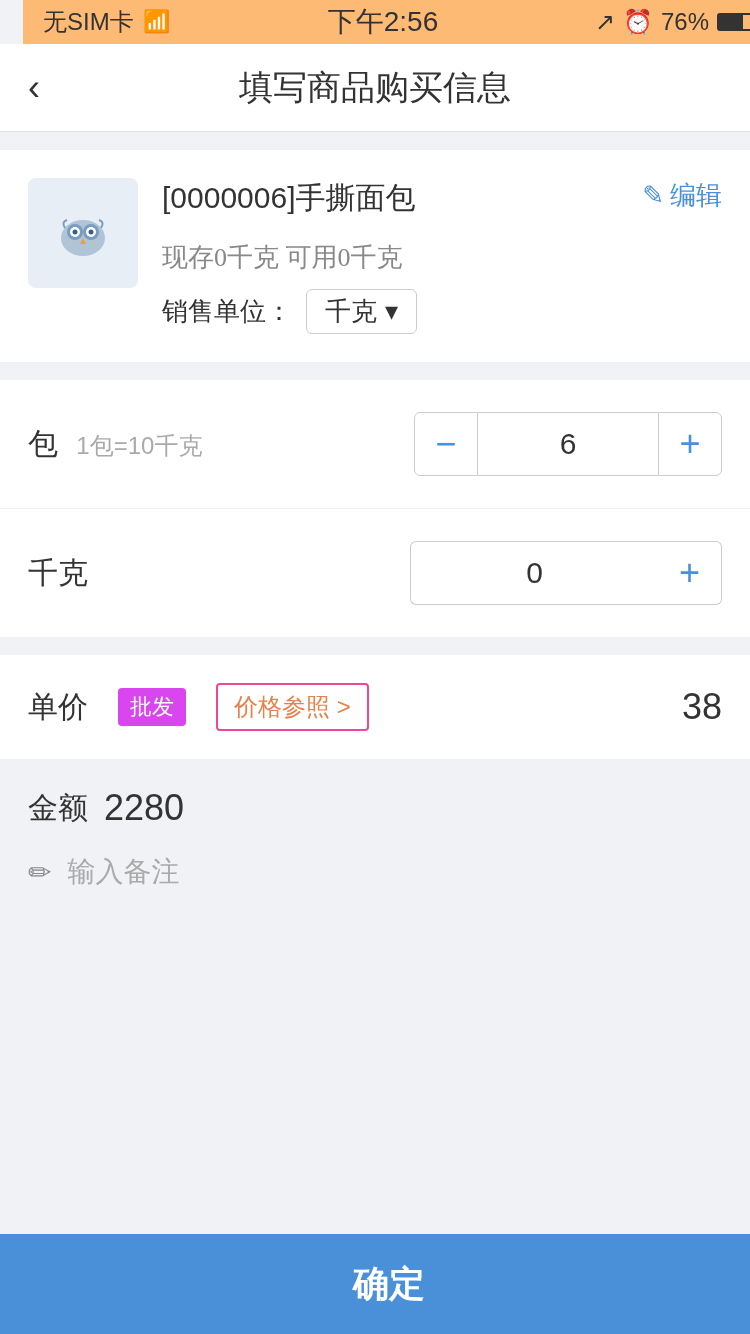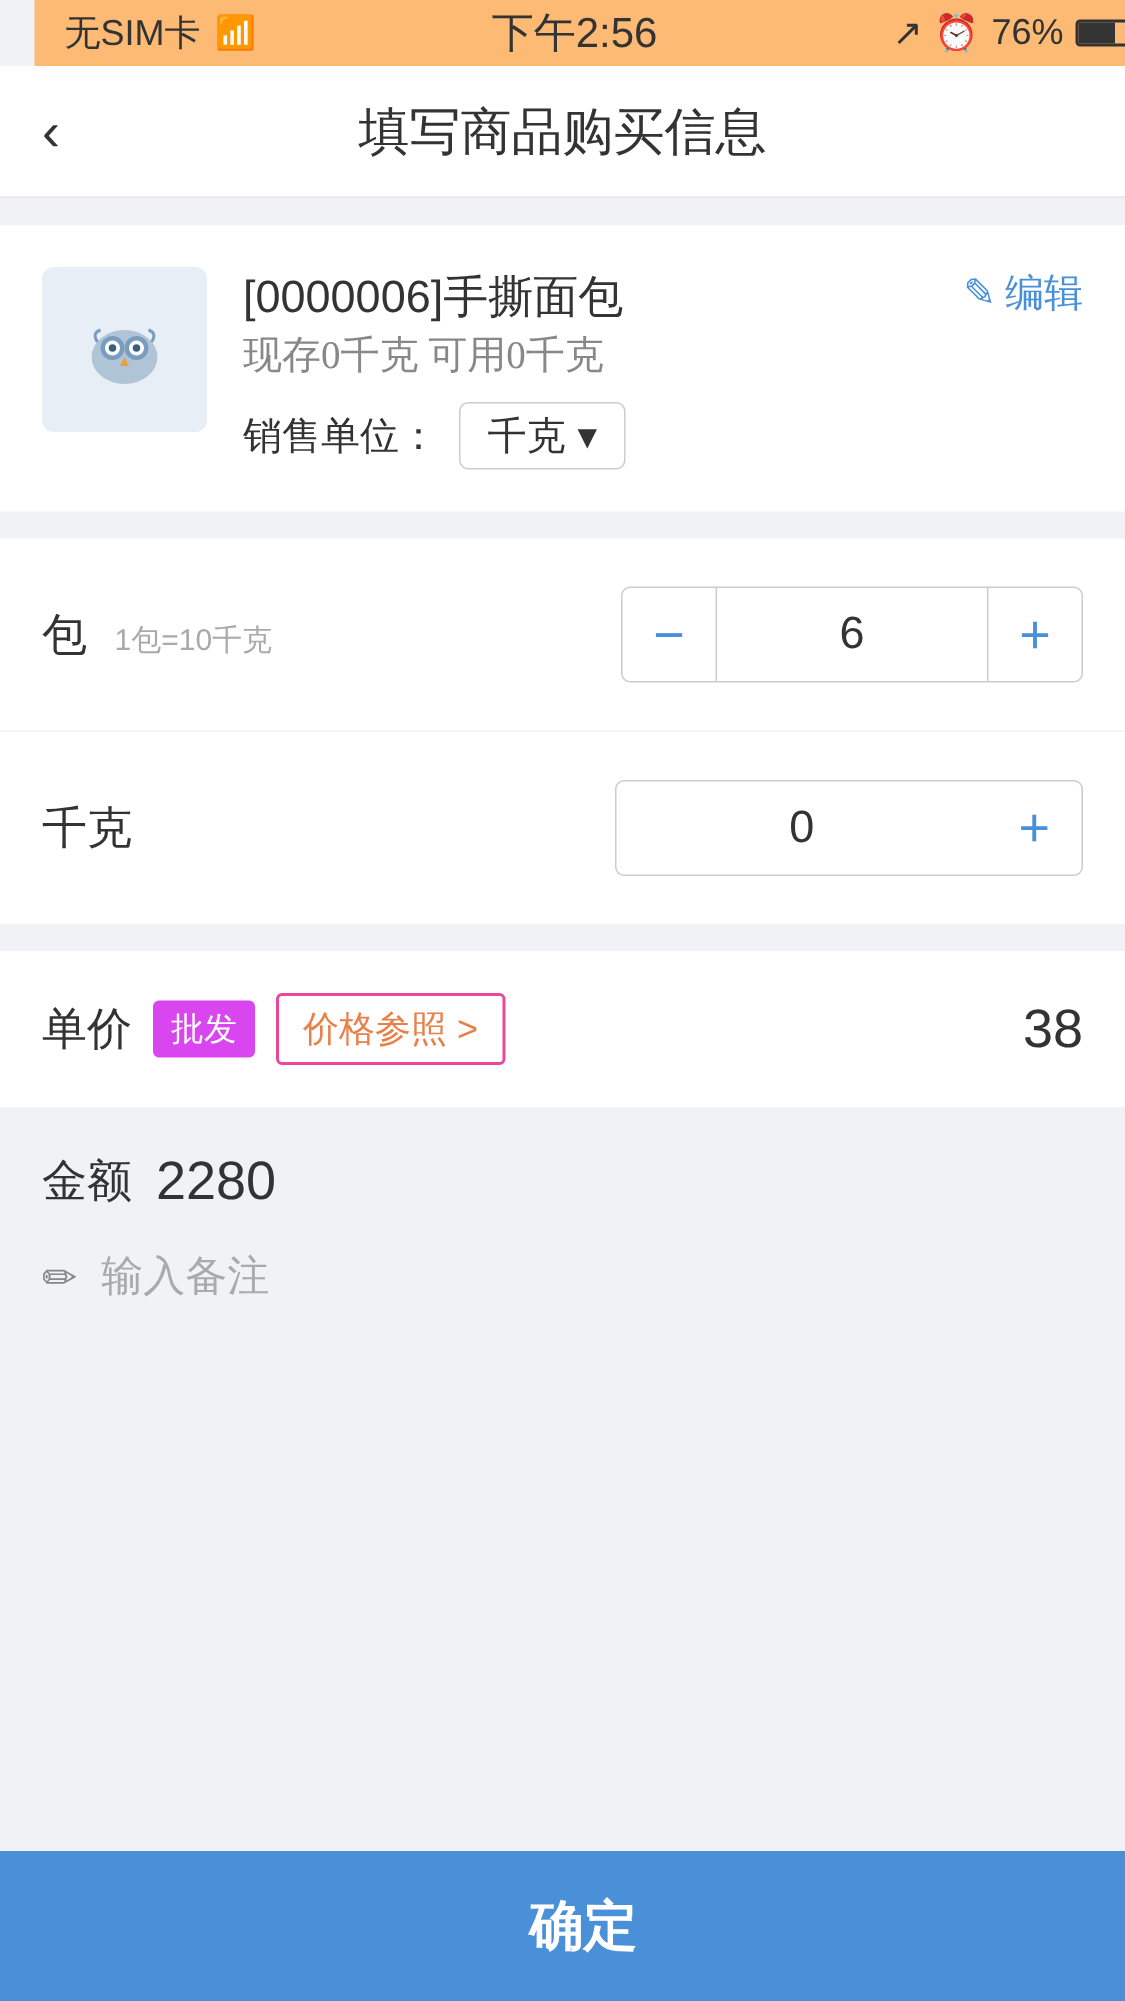--- a/index.html
+++ b/index.html
@@ -96,21 +96,21 @@
       background: #e8eef5;
       border-radius: 8px;
       display: flex;
       align-items: center;
       justify-content: center;
       flex-shrink: 0;
       font-size: 40px;
       color: #7a8fa6;
     }
     .product-details { flex: 1; }
-    .product-name { font-size: 30px; color: #333; margin-bottom: 0; font-weight: 500; }
+    .product-name { font-size: 30px; color: #333; margin-bottom: 21px; font-weight: 500; }
     .product-stock { font-size: 26px; color: #888; margin-bottom: 14px; font-family: Liberation Serif, serif; }
     .product-unit { font-size: 26px; color: #333; display: flex; align-items: center; gap: 14px; }
     .unit-selector {
       border: 1px solid #ccc;
       border-radius: 6px;
       padding: 4px 18px;
       font-size: 26px;
       color: #333;
       display: flex;
       align-items: center;
@@ -133,21 +133,21 @@
       margin-bottom: 18px;
     }
     .quantity-row {
       display: flex;
       align-items: center;
       padding: 32px 28px;
       border-bottom: 1px solid #f0f0f0;
     }
     .quantity-row:last-child { border-bottom: none; }
     .quantity-label { flex: 1; font-size: 30px; color: #333; }
-    .quantity-hint { font-size: 20px; color: #aaa; margin-left: 10px; }
+    .quantity-hint { font-size: 24px; color: #aaa; margin-left: 10px; }
     .quantity-control {
       display: flex;
       align-items: center;
       gap: 0;
     }
     .qty-btn {
       width: 64px;
       height: 64px;
       background: #fff;
       border: 1px solid #ccc;
@@ -213,21 +213,21 @@
     }
     .price-row {
       display: flex;
       align-items: center;
       justify-content: space-between;
       margin-bottom: 0;
     }
     .price-label-group {
       display: flex;
       align-items: center;
-      gap: 14px;
+      gap: 30px;
     }
     .price-label { font-size: 30px; color: #333; }
     .price-tag {
       background: #d946ef;
       color: #fff;
       font-size: 22px;
       padding: 4px 12px;
       border-radius: 4px;
     }
     .price-ref-btn {

